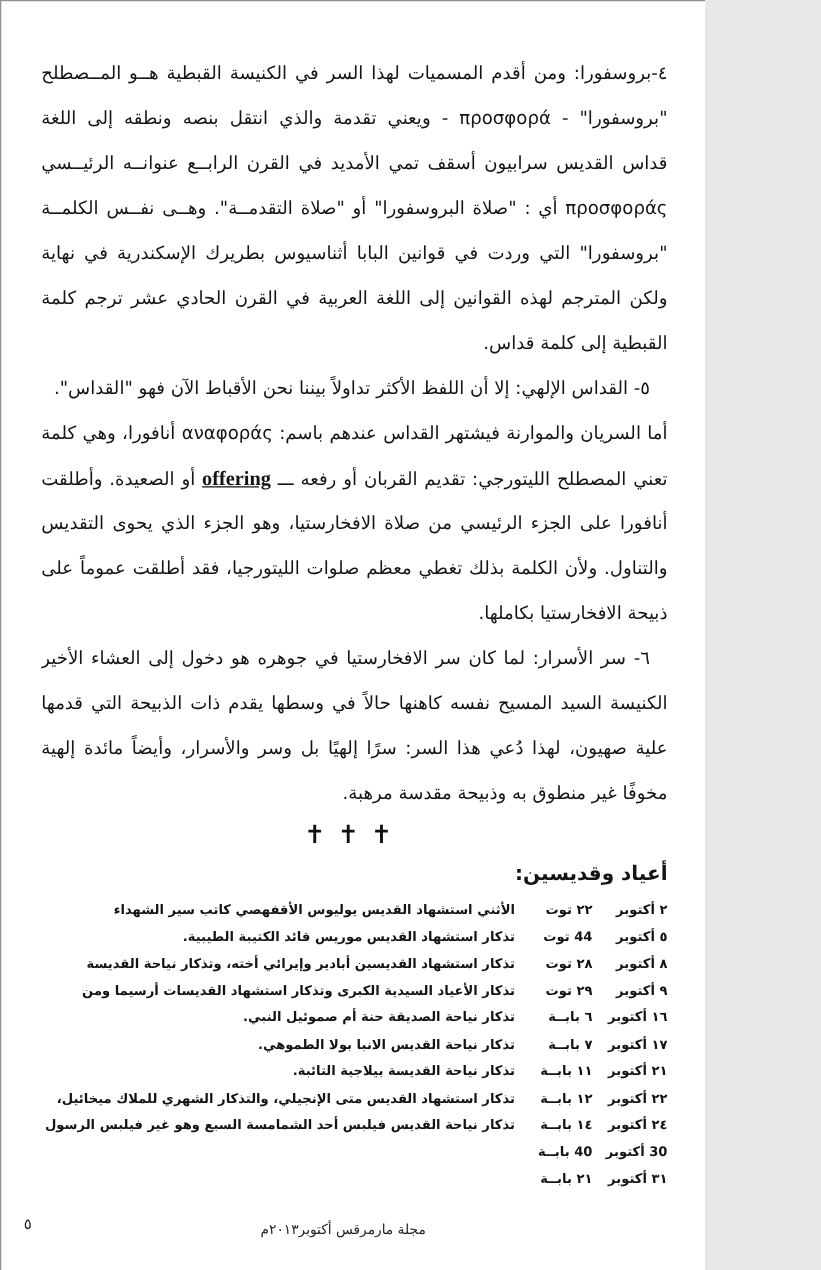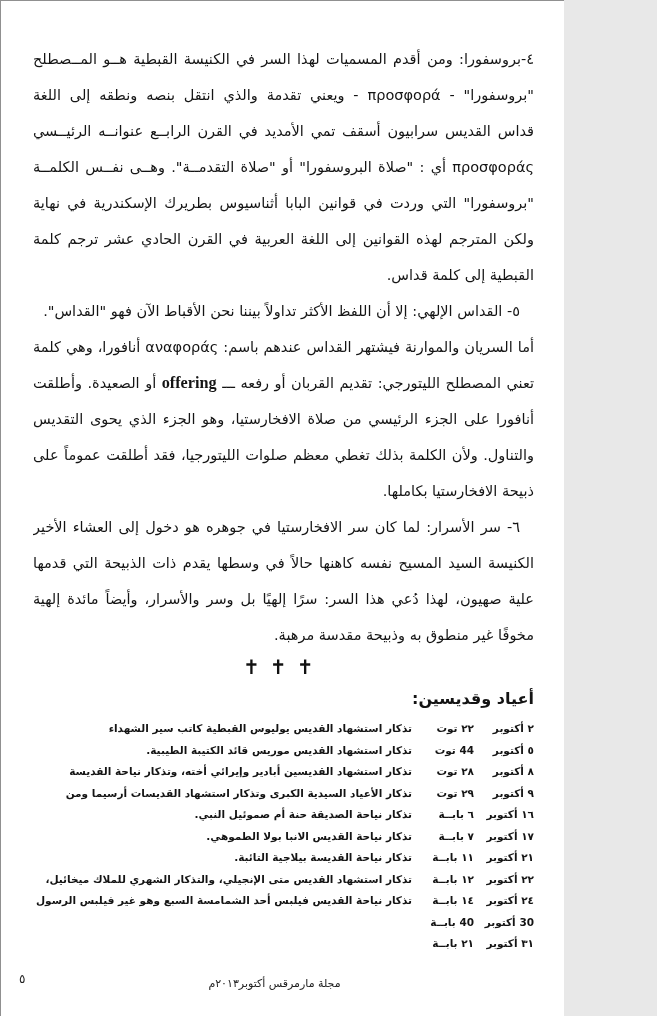--- a/index.html
+++ b/index.html
@@ -18,21 +18,21 @@
   .line{
     direction:rtl;
     font-size:14.5px;
     line-height:36px;
     height:36px;
     overflow:hidden;
     text-align:right;
   }
   .line.j{text-align:justify;text-align-last:justify;}
   .line.ind{padding-right:14px;}
-  .latin{font-weight:bold;font-family:"Liberation Serif", serif;font-size:1.12em;}
+  .latin{font-weight:bold;font-family:"Liberation Serif", serif;font-size:1.12em;text-decoration:underline;}
   .crosses{
     text-align:center;
     font-size:20px;
     font-weight:bold;
     letter-spacing:10px;
     height:28px;line-height:28px;
     color:#111;
   }
   .feasts-heading{
     direction:rtl;text-align:right;
@@ -85,21 +85,21 @@
         <div class="line j">الكنيسة السيد المسيح نفسه كاهنها حالاً في وسطها يقدم ذات الذبيحة التي قدمها لتلاميذه في</div>
         <div class="line j">علية صهيون، لهذا دُعي هذا السر: سرًا إلهيًا بل وسر والأسرار، وأيضاً مائدة إلهية مهيبة وسرًا</div>
         <div class="line">مخوفًا غير منطوق به وذبيحة مقدسة مرهبة.</div>
       </div>
     <div class="crosses">✝✝✝</div>
     <div class="feasts-heading">أعياد وقديسين:</div>
     <div id="feast-list">
         <div class="feast-row">
           <div class="fr-greg">٢ أكتوبر</div>
           <div class="fr-coptic">٢٢ توت</div>
-          <div class="fr-desc">تذكار استشهاد القديس يوليوس القبطية كاتب سير الشهداء</div>
+          <div class="fr-desc">الأثني استشهاد القديس يوليوس الأقفهصي كاتب سير الشهداء</div>
         </div>
         <div class="feast-row">
           <div class="fr-greg">٥ أكتوبر</div>
           <div class="fr-coptic">44 توت</div>
           <div class="fr-desc">تذكار استشهاد القديس موريس قائد الكتيبة الطيبية.</div>
         </div>
         <div class="feast-row">
           <div class="fr-greg">٨ أكتوبر</div>
           <div class="fr-coptic">٢٨ توت</div>
           <div class="fr-desc">تذكار استشهاد القديسين أبادير وإيرائي أخته، وتذكار نياحة القديسة أفروسينا.</div>

